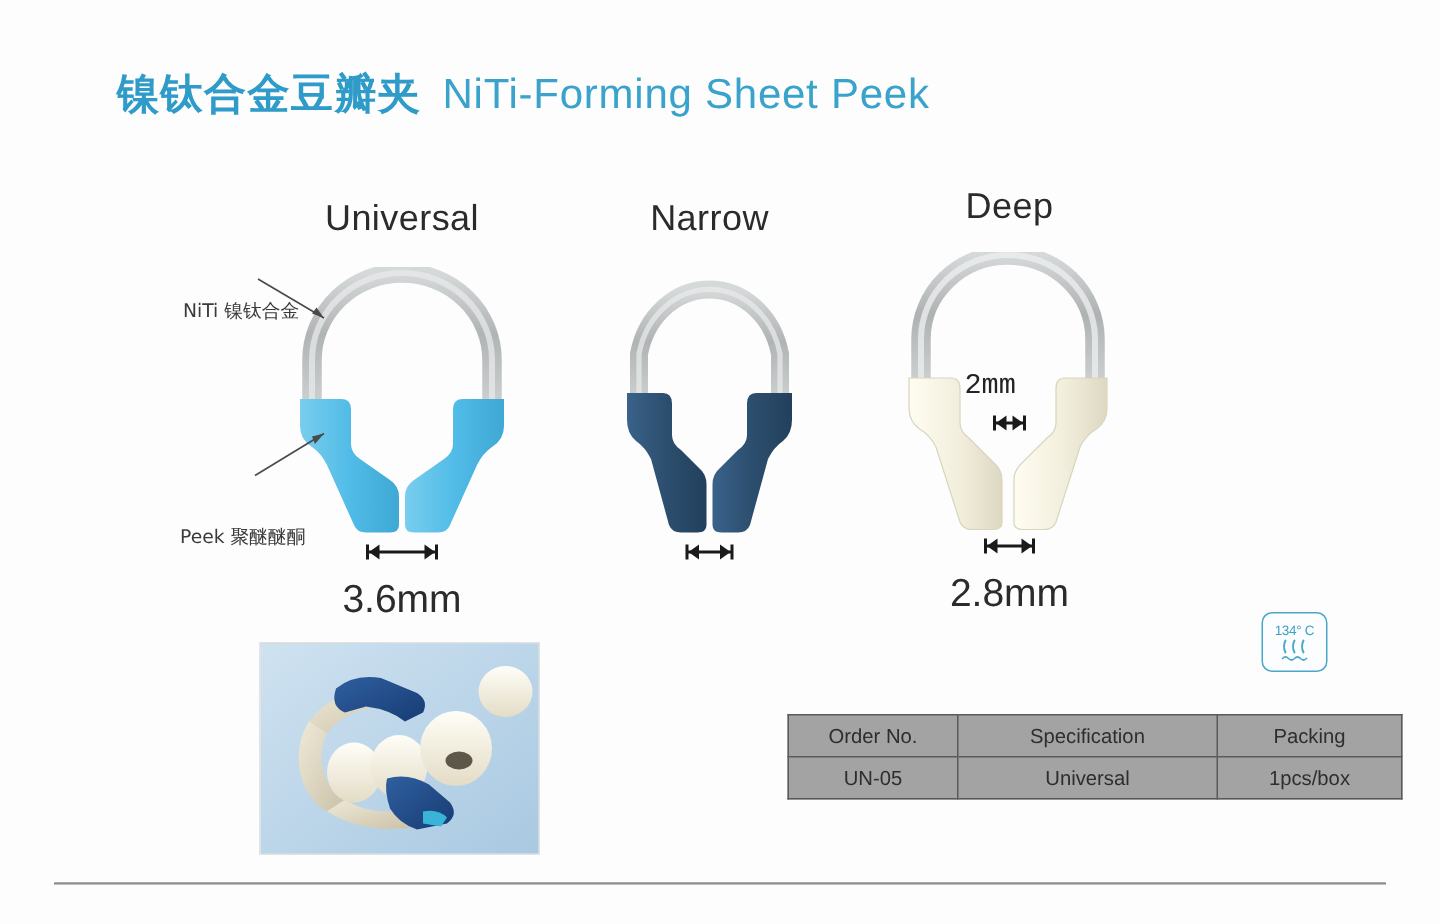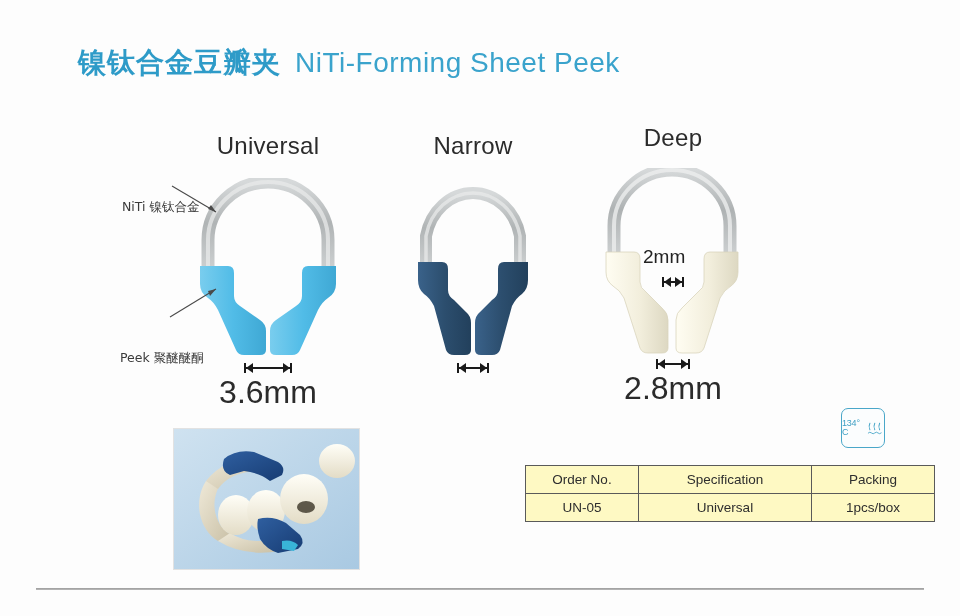--- a/index.html
+++ b/index.html
@@ -31,40 +31,40 @@
   .dim{position:relative;height:12px;display:flex;align-items:center;justify-content:center;}
   .dim-line{position:relative;height:2px;background:#1a1a1a;}
   .dim-line:before,.dim-line:after{
     content:"";position:absolute;top:-4px;width:2px;height:10px;background:#1a1a1a;}
   .dim-line:before{left:-1px;} .dim-line:after{right:-1px;}
   .arrowL,.arrowR{position:absolute;top:50%;transform:translateY(-50%);
     width:0;height:0;border-top:5px solid transparent;border-bottom:5px solid transparent;}
   .arrowL{left:1px;border-right:7px solid #1a1a1a;}
   .arrowR{right:1px;border-left:7px solid #1a1a1a;}
 
-  .measure{font-size:32px;color:#2b2b2b;margin-top:0;}
+  .measure{font-size:26px;color:#2b2b2b;margin-top:10px;}
 
   
   .leader-label{position:absolute;font-size:12.5px;color:#3a3a3a;white-space:nowrap;
     font-family:"DejaVu Sans","Liberation Sans",sans-serif;margin-top:32px;}
 
-  .inner-note{position:absolute;font-size:19px;color:#232323;}
+  .inner-note{position:absolute;font-size:19px;color:#232323;font-family:Liberation Mono, monospace;}
 
   
   .photo{position:absolute;left:173px;top:428px;width:185px;height:140px;
     border:1px solid #e2e2e2;overflow:hidden;background:#bcd7ea;}
 
   
   .steril{position:absolute;left:841px;top:408px;width:42px;height:38px;
     border:1.5px solid #4aa7c9;border-radius:7px;background:#fbfdfe;
-    display:flex;flex-direction:row;align-items:center;justify-content:center;gap:1px;}
+    display:flex;flex-direction:column;align-items:center;justify-content:center;gap:1px;}
   .steril-temp{font-size:9px;color:#3f9fc4;line-height:1;letter-spacing:-0.2px;}
 
   
-  .spec-table{position:absolute;left:525px;top:465px;border-collapse:collapse;background:#fef9c3;}
+  .spec-table{position:absolute;left:525px;top:476px;border-collapse:collapse;background:#a3a3a3;}
   .spec-table td{border:1.3px solid #5a5a5a;font-size:13.5px;color:#2e2e2e;
     text-align:center;height:27px;padding:0 6px;}
   .col-order{width:100px;} .col-spec{width:160px;} .col-pack{width:110px;}
 
   .rule{position:absolute;left:36px;top:588px;width:888px;height:2px;
     background:linear-gradient(to bottom,#b9b9b9,#8e8e8e,#d8d8d8);}
 </style>
 </head>
 <body>
 

